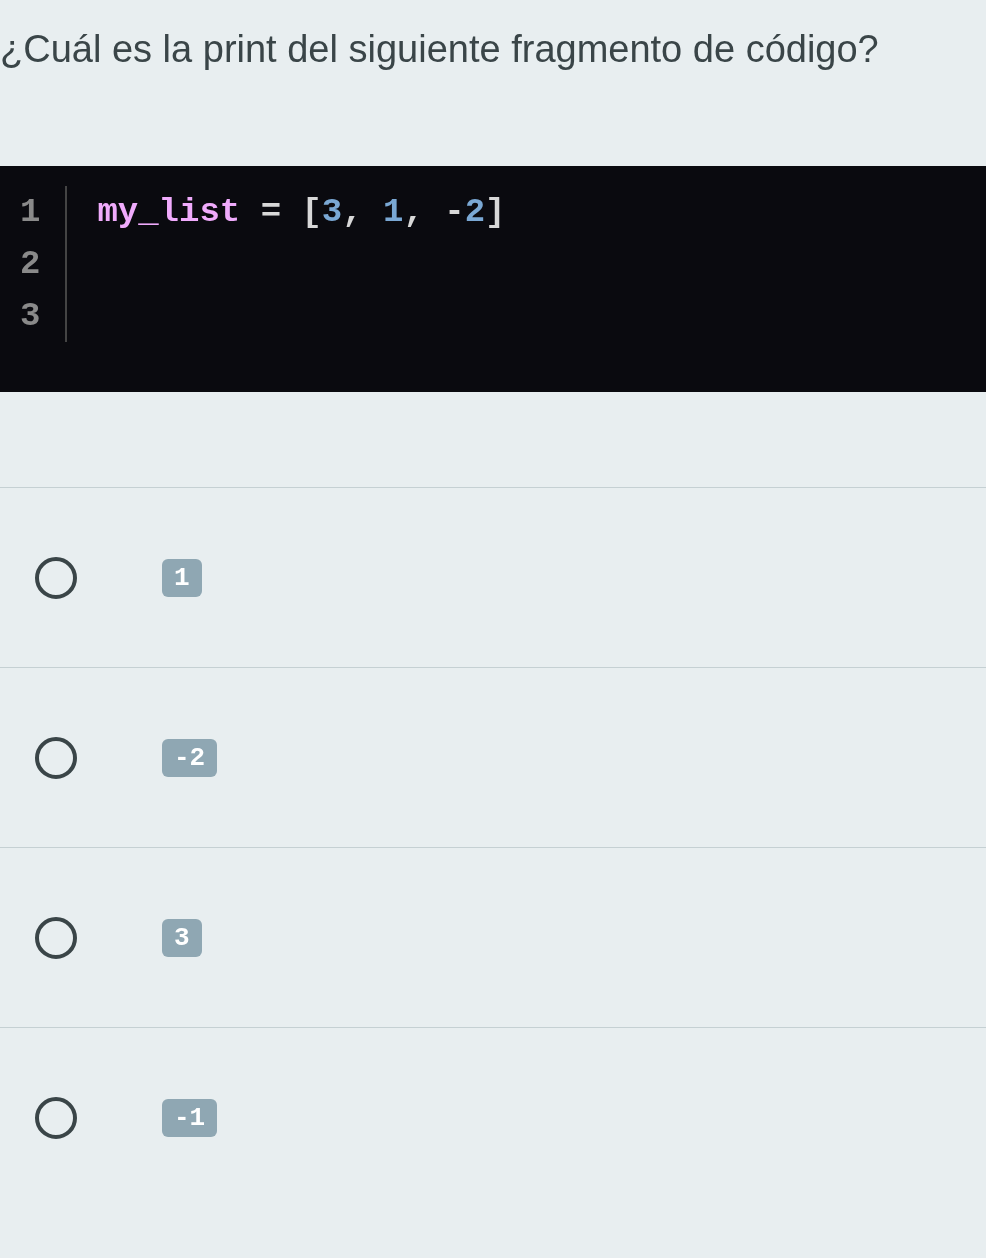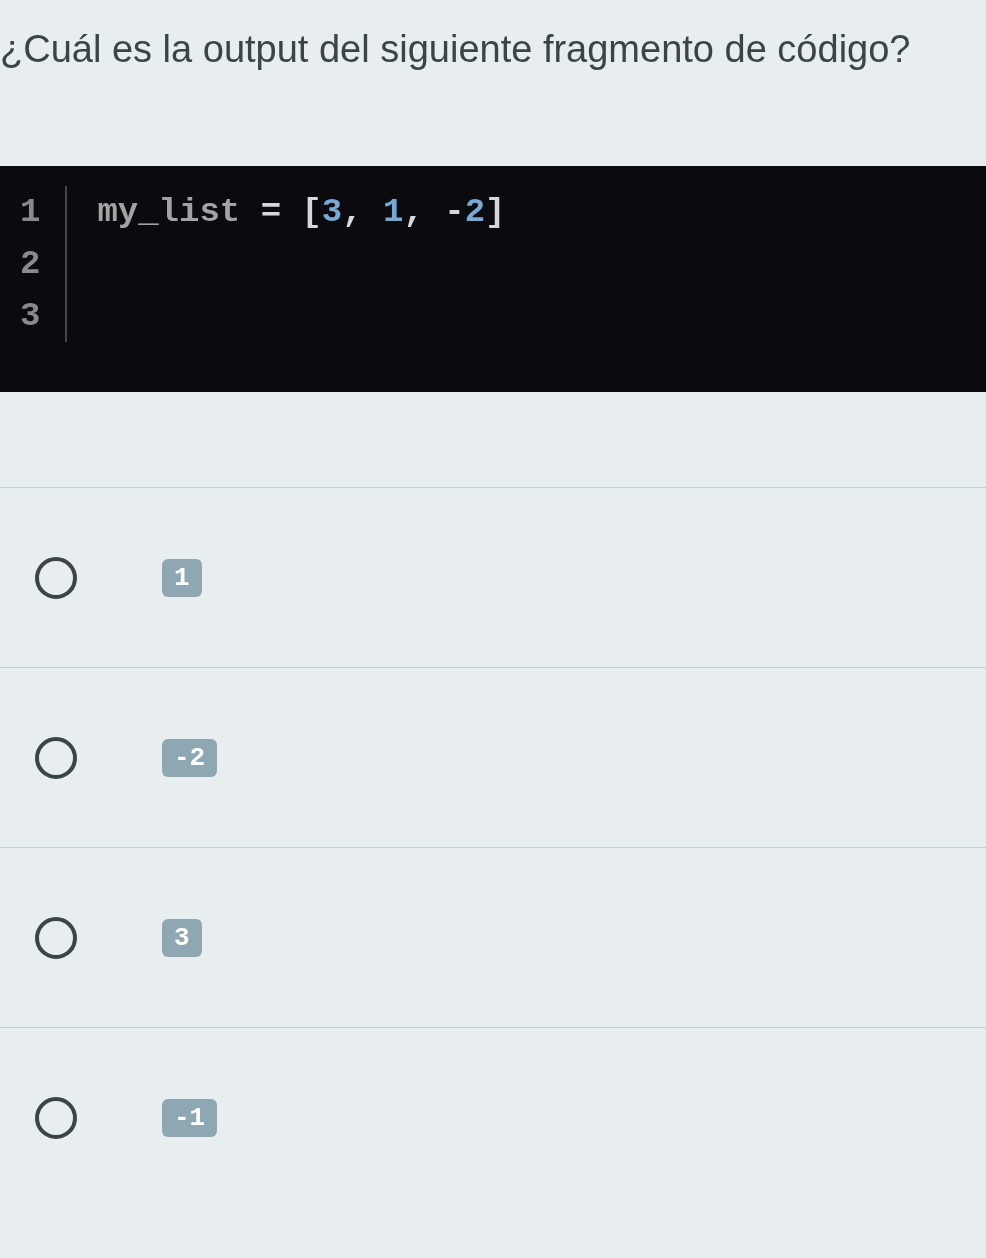--- a/index.html
+++ b/index.html
@@ -42,21 +42,21 @@
       padding-left: 30px;
       font-family: 'Courier New', monospace;
       font-size: 34px;
       font-weight: bold;
       line-height: 52px;
     }
     .code-line {
       white-space: pre;
     }
     .code-var {
-      color: #a3a3a3;
+      color: #f0abfc;
     }
     .code-op {
       color: #d8d8d8;
     }
     .code-bracket {
       color: #d8d8d8;
     }
     .code-num {
       color: #7aa8d4;
     }
@@ -96,21 +96,21 @@
       font-size: 26px;
       font-weight: bold;
       padding: 4px 12px;
       border-radius: 6px;
       display: inline-block;
     }
   </style>
 </head>
 <body>
 
-<div class="question-text">¿Cuál es la output del siguiente fragmento de código?</div>
+<div class="question-text">¿Cuál es la print del siguiente fragmento de código?</div>
 
 <div class="code-block">
   <div class="line-numbers">
     <div class="line-number">1</div>
     <div class="line-number">2</div>
     <div class="line-number">3</div>
   </div>
   <div class="code-content">
     <div class="code-line"><span class="code-var">my_list </span><span class="code-op">= </span><span class="code-bracket">[</span><span class="code-num">3</span><span class="code-op">, </span><span class="code-num">1</span><span class="code-op">, </span><span class="code-neg">-</span><span class="code-num">2</span><span class="code-bracket">]</span></div>
     <div class="code-line"></div>

